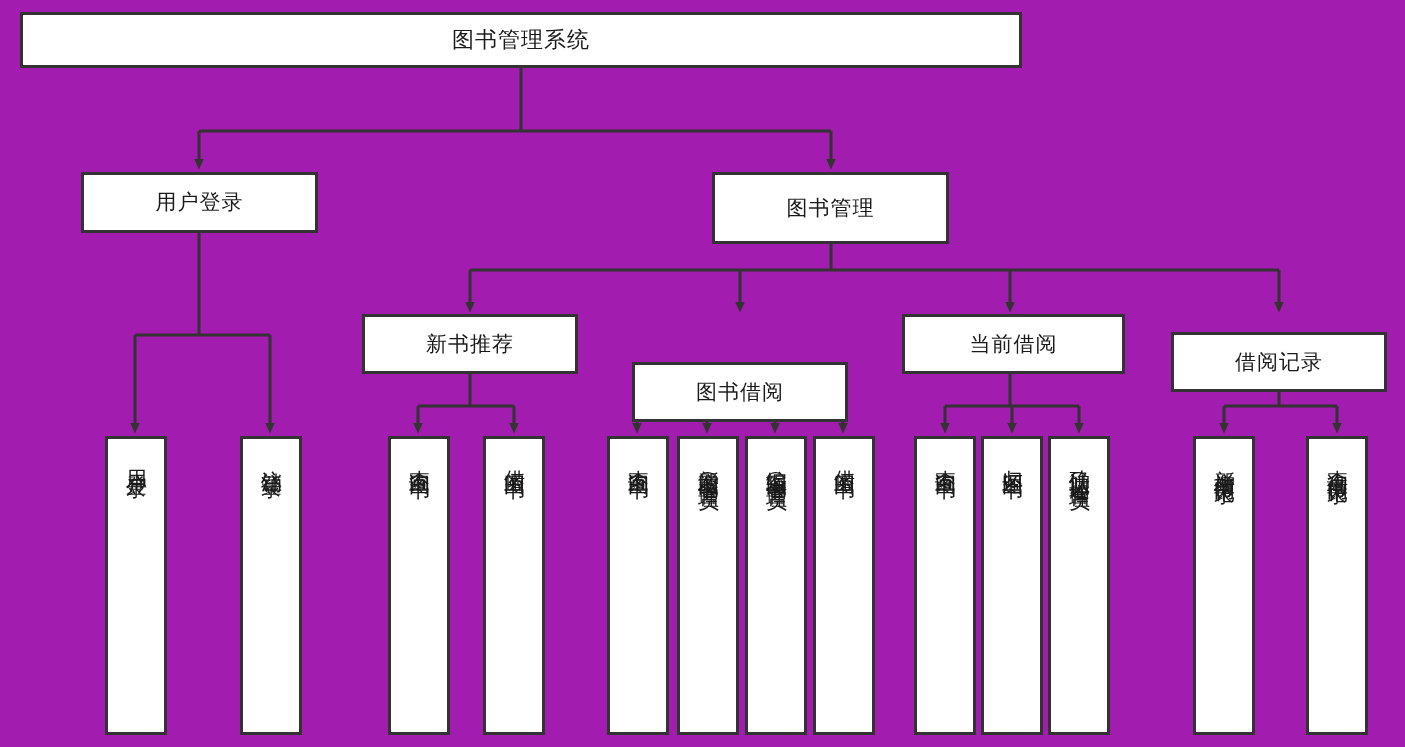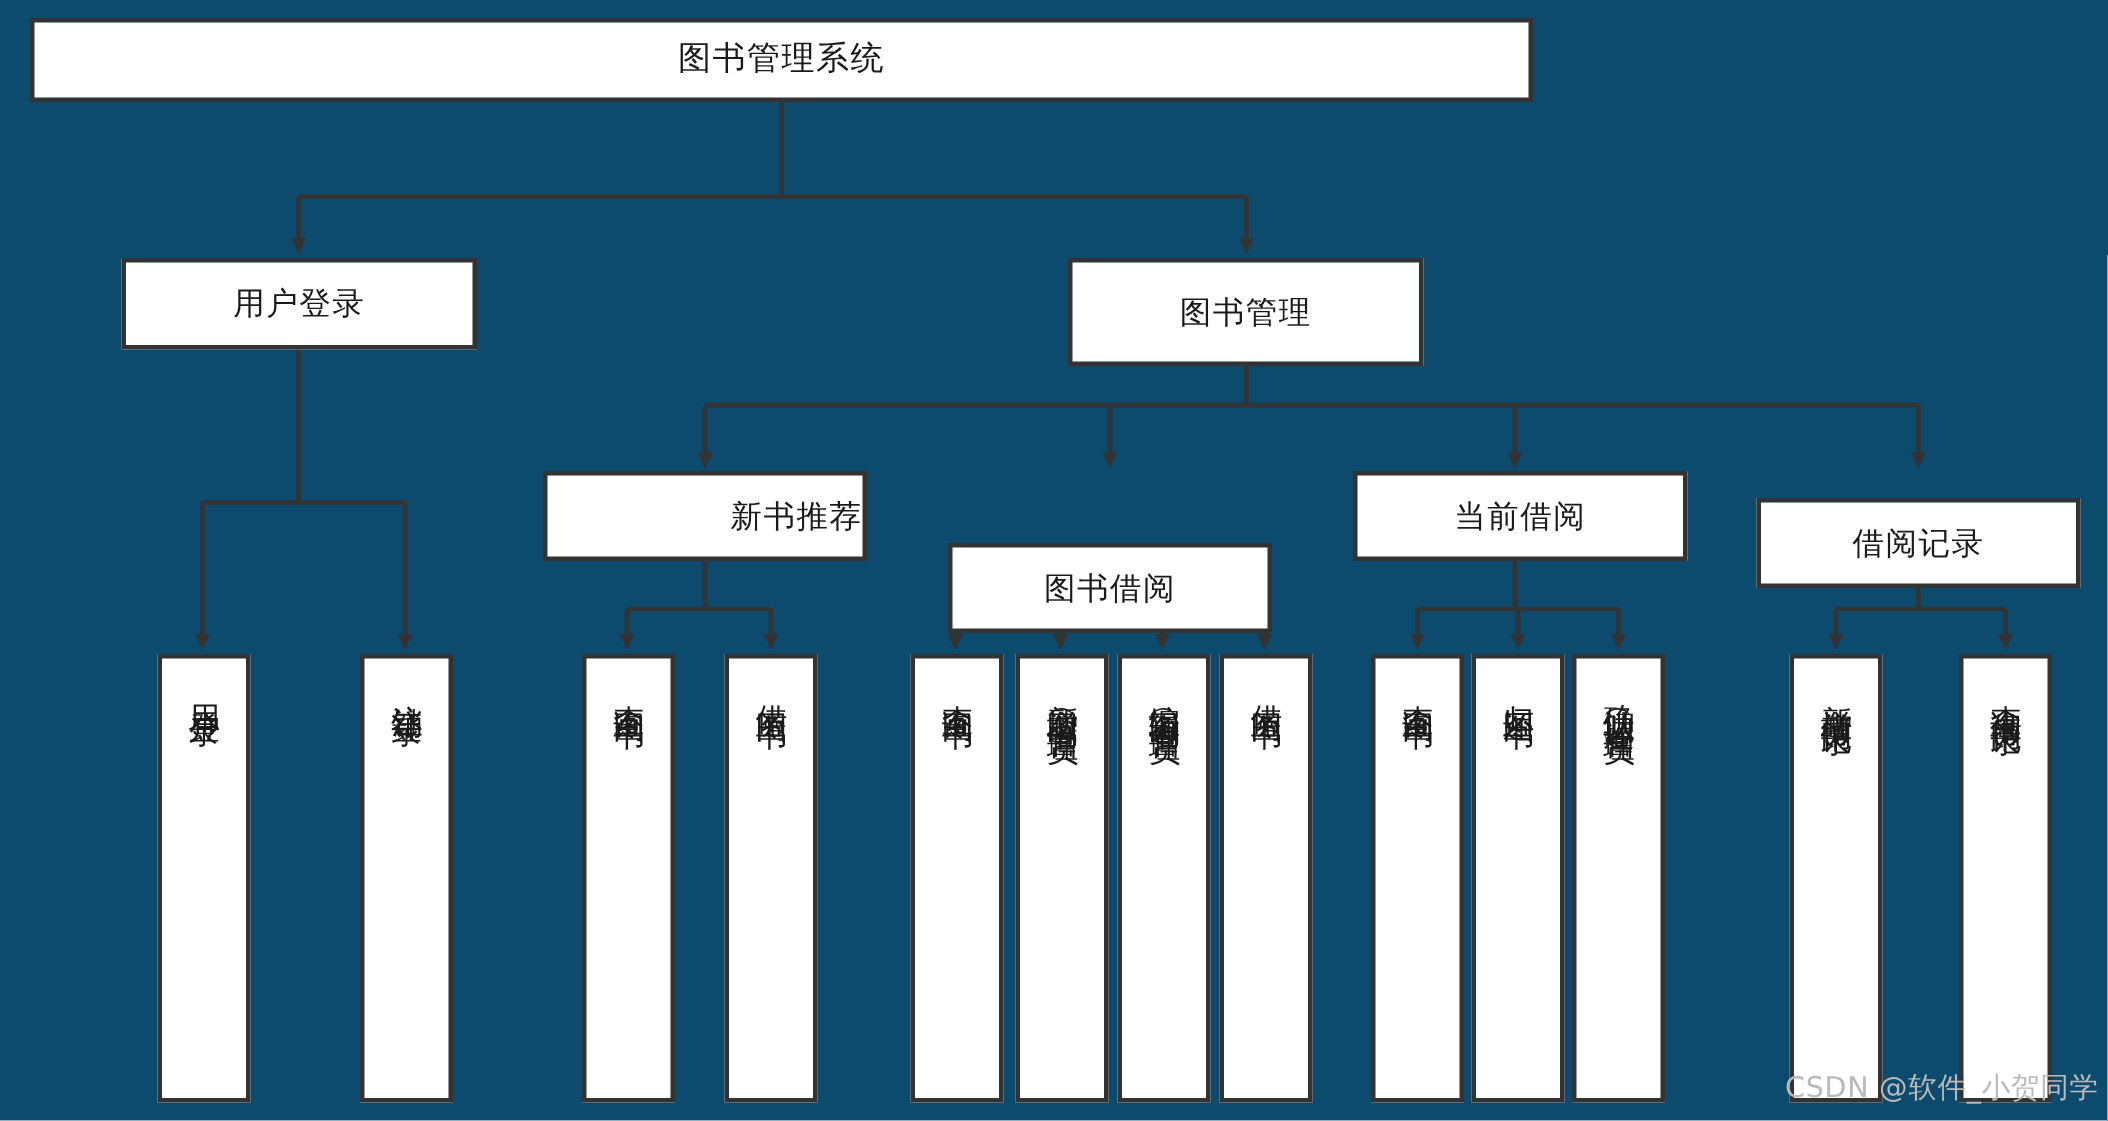--- a/index.html
+++ b/index.html
@@ -8,21 +8,21 @@
     padding: 0;
     background: #ffffff;
   }
   body {
     font-family: "DejaVu Sans", "Liberation Sans", sans-serif;
   }
   #canvas {
     position: relative;
     width: 1405px;
     height: 747px;
-    background: #0c4a6e;
+    background: #a21caf;
     overflow: hidden;
   }
   #diagram-svg {
     position: absolute;
     left: 0;
     top: 0;
     width: 1405px;
     height: 747px;
   }
   .node {
@@ -130,21 +130,21 @@
     <span class="node-label">图书管理系统</span>
   </div>
 
   <div class="node horizontal" style="left:81px; top:172px; width:237px; height:61px;">
     <span class="node-label">用户登录</span>
   </div>
   <div class="node horizontal" style="left:712px; top:172px; width:237px; height:72px;">
     <span class="node-label">图书管理</span>
   </div>
 
-  <div class="node horizontal" style="left:362px; top:314px; width:216px; height:60px;justify-content:flex-end;">
+  <div class="node horizontal" style="left:362px; top:314px; width:216px; height:60px;">
     <span class="node-label">新书推荐</span>
   </div>
   <div class="node horizontal" style="left:632px; top:314px; width:216px; height:60px;margin-top:48px;">
     <span class="node-label">图书借阅</span>
   </div>
   <div class="node horizontal" style="left:902px; top:314px; width:223px; height:60px;">
     <span class="node-label">当前借阅</span>
   </div>
   <div class="node horizontal" style="left:1171px; top:332px; width:216px; height:60px;">
     <span class="node-label">借阅记录</span>
@@ -187,15 +187,14 @@
     <span class="node-label">确认归还（管理员）</span>
   </div>
 
   <div class="node vertical" style="left:1193px; top:436px; width:62px; height:299px;">
     <span class="node-label">新增借阅记录</span>
   </div>
   <div class="node vertical" style="left:1306px; top:436px; width:62px; height:299px;">
     <span class="node-label">查询借阅记录</span>
   </div>
 
-  <div class="watermark" style="left:1190px; top:712px;">CSDN @软件_小贺同学</div>
 
 </div>
 
 </body></html>

